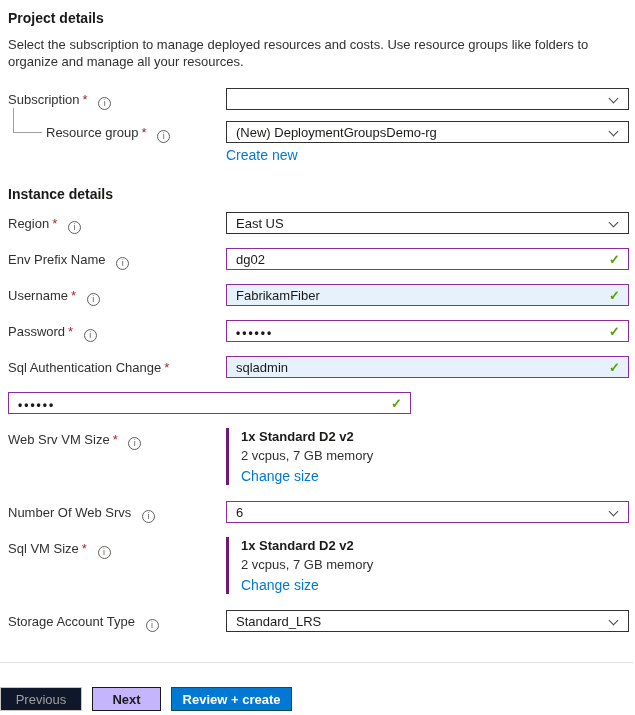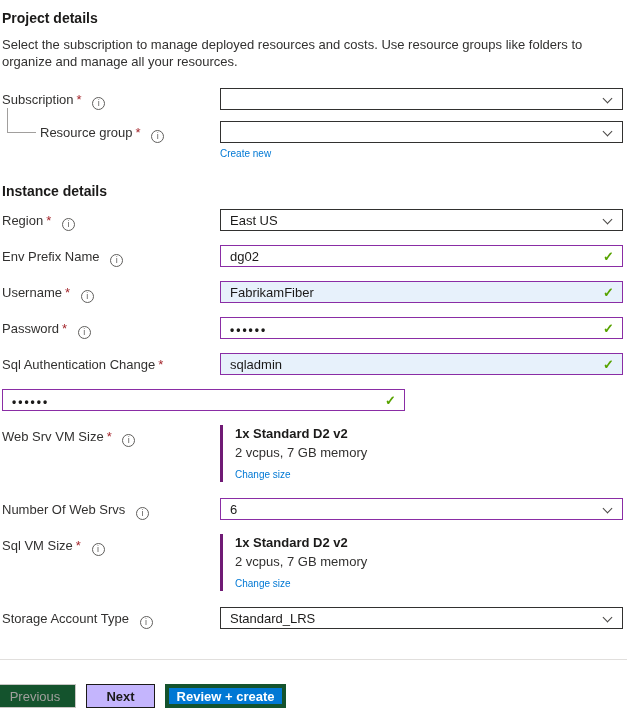--- a/index.html
+++ b/index.html
@@ -1,18 +1,18 @@
 <!DOCTYPE html>
 <html><head>
 <meta charset="utf-8">
 <style>
   * { margin:0; padding:0; box-sizing:border-box; }
   html,body { width:635px; height:715px; background:#fff; overflow:hidden; }
   body { font-family:"Liberation Sans", sans-serif; color:#323130; }
-  .page { padding:10px 0 0 2px; width:635px; }
+  .page { padding:10px 0 0 8px; width:635px; }
 
   .section-title { font-size:14px; font-weight:700; color:#1b1a19; height:16px; }
   .desc { font-size:13px; line-height:17px; color:#323130; width:600px; margin-top:10px; }
 
   .form { margin-top:18px; }
   .row { display:flex; align-items:flex-start; margin-bottom:14px; }
   .row.tight { margin-bottom:11px; }
   .row.tile-row { margin-bottom:16px; }
   .lbl { width:218px; flex:none; font-size:13px; color:#323130; padding-top:4px; position:relative; }
   .req { color:#a4262c; margin-left:3px; font-weight:400; }
@@ -25,40 +25,40 @@
            display:flex; align-items:center; padding:0 26px 0 9px; font-size:13px; color:#1b1a19;
            cursor:pointer; }
   .field.purple { border-color:#8a2da5; }
   .field.autofill { background:#e7f1fb; }
   .chev { position:absolute; right:11px; top:6px; width:7px; height:7px;
           border-right:1.3px solid #484644; border-bottom:1.3px solid #484644;
           transform:rotate(45deg); }
   .check { position:absolute; right:8px; top:3px; color:#57a300; font-size:13px; font-weight:700; }
   .pwd-val { font-size:12px; font-weight:700; letter-spacing:2px; color:#1b1a19; padding-top:3px; }
 
-  .link { color:#0078d4; font-size:10px; text-decoration:none; display:inline-block; cursor:pointer; }
+  .link { color:#0078d4; font-size:14px; text-decoration:none; display:inline-block; cursor:pointer; }
   .create-new { margin-top:4px; }
 
   .connector { position:absolute; left:5px; top:-13px; width:29px; height:25px;
                border-left:1px solid #a19f9d; border-bottom:1px solid #a19f9d; }
   .indent { margin-left:38px; }
 
   .vm-tile { border-left:3px solid #701a75; padding:1px 0 1px 12px; height:57px; }
   .vm-size { font-size:13px; font-weight:700; color:#1b1a19; margin-bottom:4px; }
   .vm-spec { font-size:13px; color:#323130; margin-bottom:4px; }
 
   .instance-title { margin-top:22px; margin-bottom:10px; }
 
   .divider { height:1px; background:#e1dfdd; width:635px; margin:30px 0 0 -10px; }
   .footer { margin-top:24px; margin-left:-8px; display:flex; }
   .btn { height:24px; font-size:13px; font-family:"Liberation Sans", sans-serif;
          display:flex; align-items:center; justify-content:center; cursor:pointer; }
-  .btn-prev { width:82px; background:#14532d; border:1px solid #c8c6c4; color:#a19f9d; cursor:default; }
+  .btn-prev { width:82px; background:#0f172a; border:1px solid #c8c6c4; color:#a19f9d; cursor:default; }
   .btn-next { width:69px; background:#c4b5fd; border:1.5px solid #1b1a19; color:#1b1a19; font-weight:700; margin-left:10px; }
-  .btn-review { width:121px; background:#0078d4; border:4px solid #14532d; color:#fff; font-weight:700; margin-left:10px; }
+  .btn-review { width:121px; background:#0078d4; border:1px solid #14532d; color:#fff; font-weight:700; margin-left:10px; }
 </style>
 </head>
 <body>
 
 <div class="page">
 
   <div class="section-title">Project details</div>
   <div class="desc">Select the subscription to manage deployed resources and costs. Use resource groups like folders to organize and manage all your resources.</div>
 
   <div class="form">
@@ -77,20 +77,21 @@
     </div>
 
     <div class="row" style="margin-bottom:7px;">
       <div class="lbl">
         <span class="connector"></span>
         <span class="indent">Resource group</span><span class="req">*</span>
         <span class="info">i</span>
       </div>
       <div class="ctrl-col">
         <div class="field">
+          <span>(New) DeploymentGroupsDemo-rg</span>
           <span class="chev"></span>
         </div>
         <a class="link create-new">Create new</a>
       </div>
     </div>
 
     <div class="section-title instance-title">Instance details</div>
 
     <div class="row">
       <div class="lbl">

